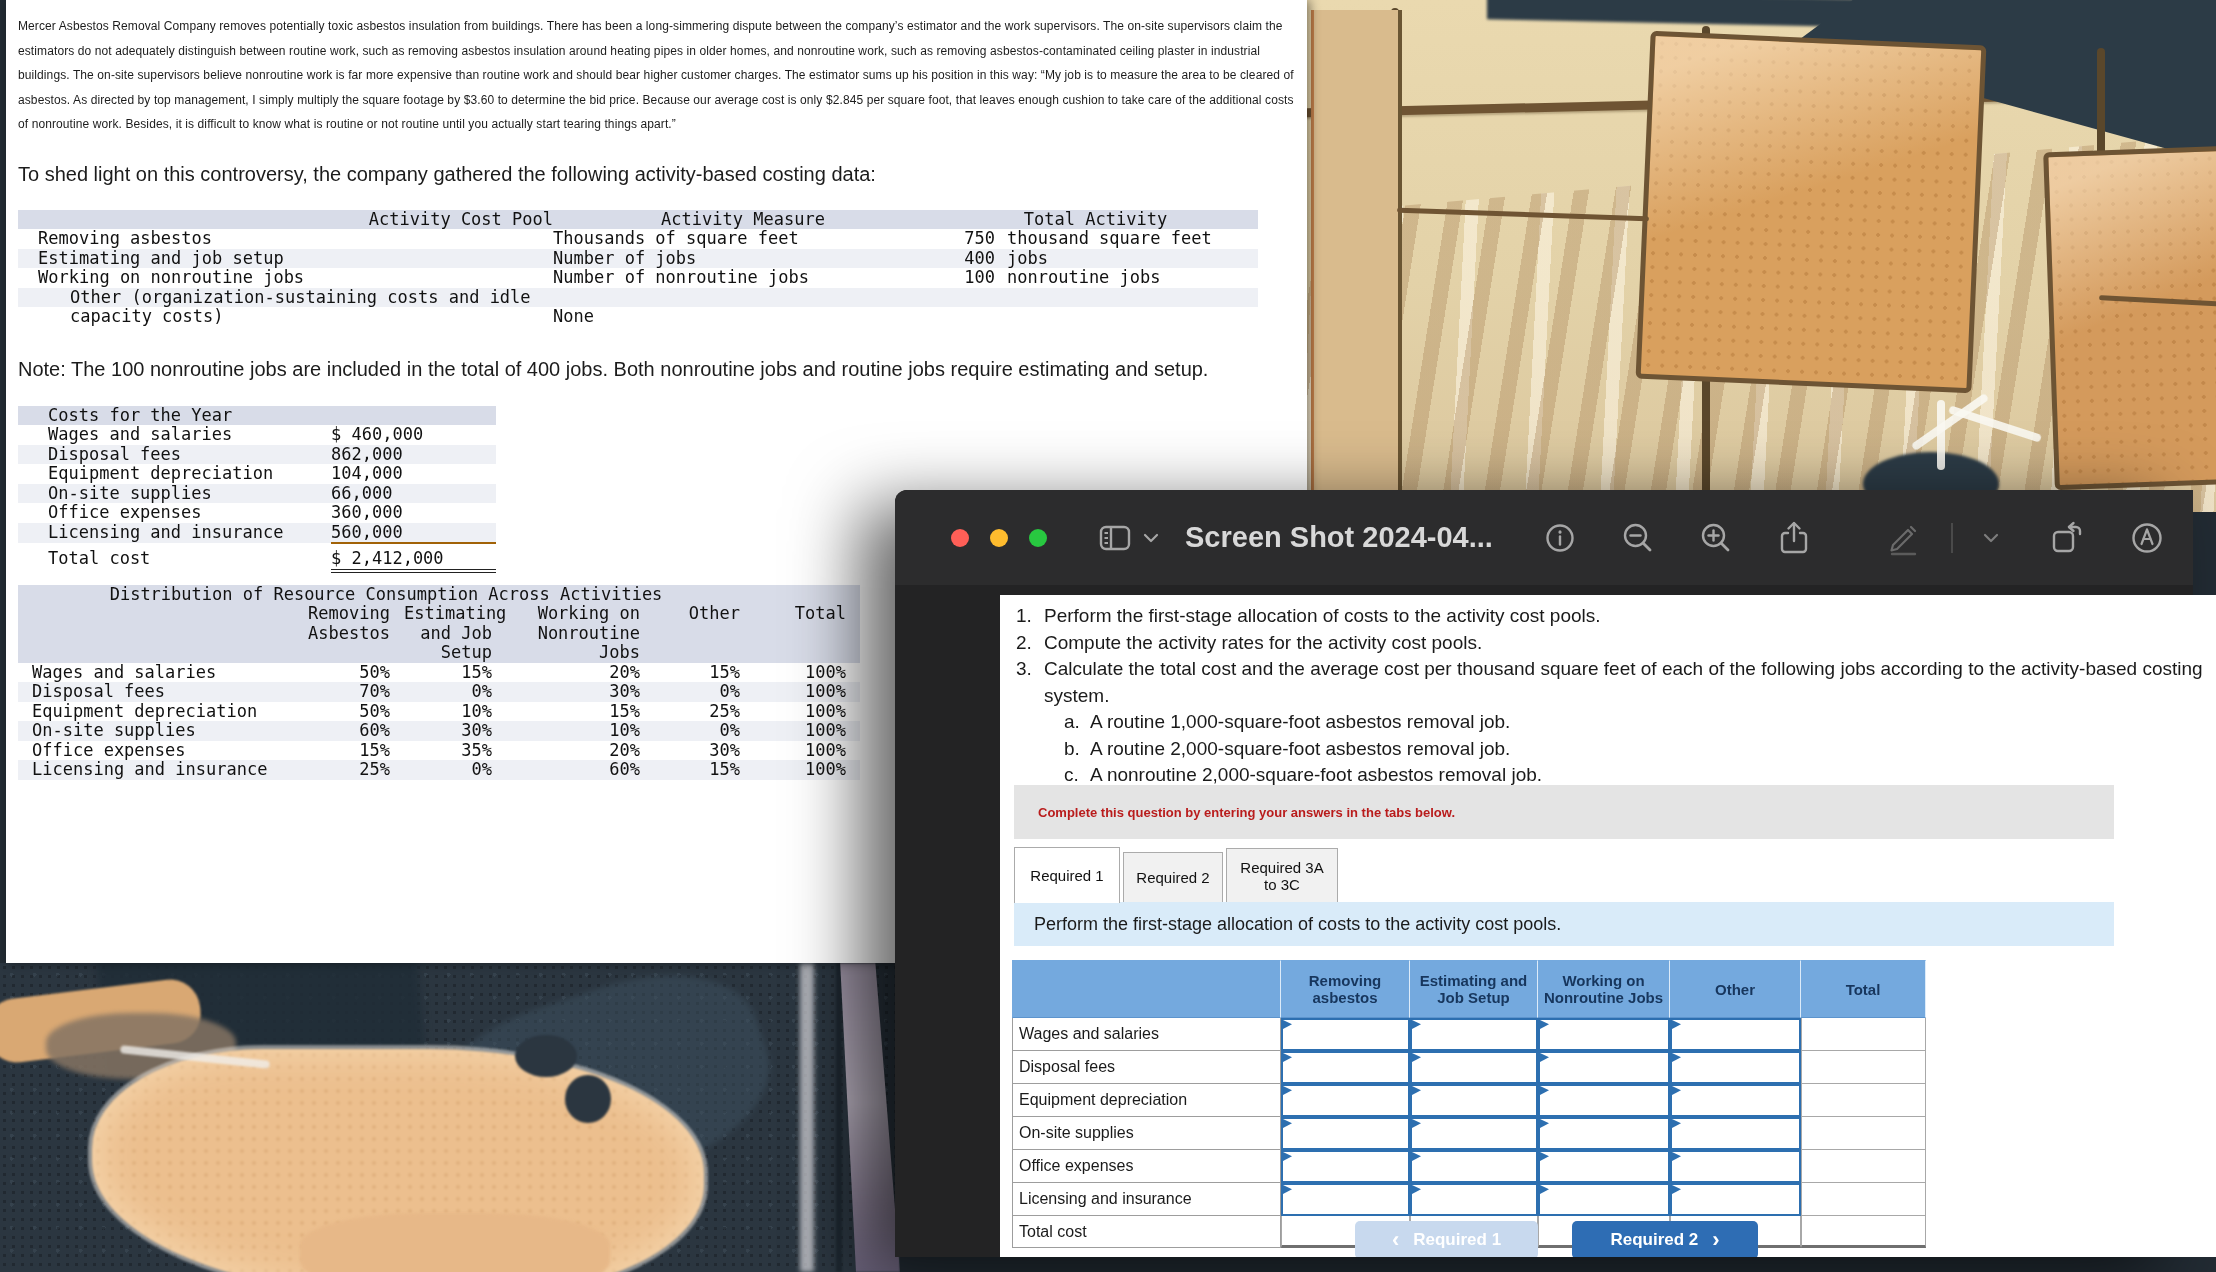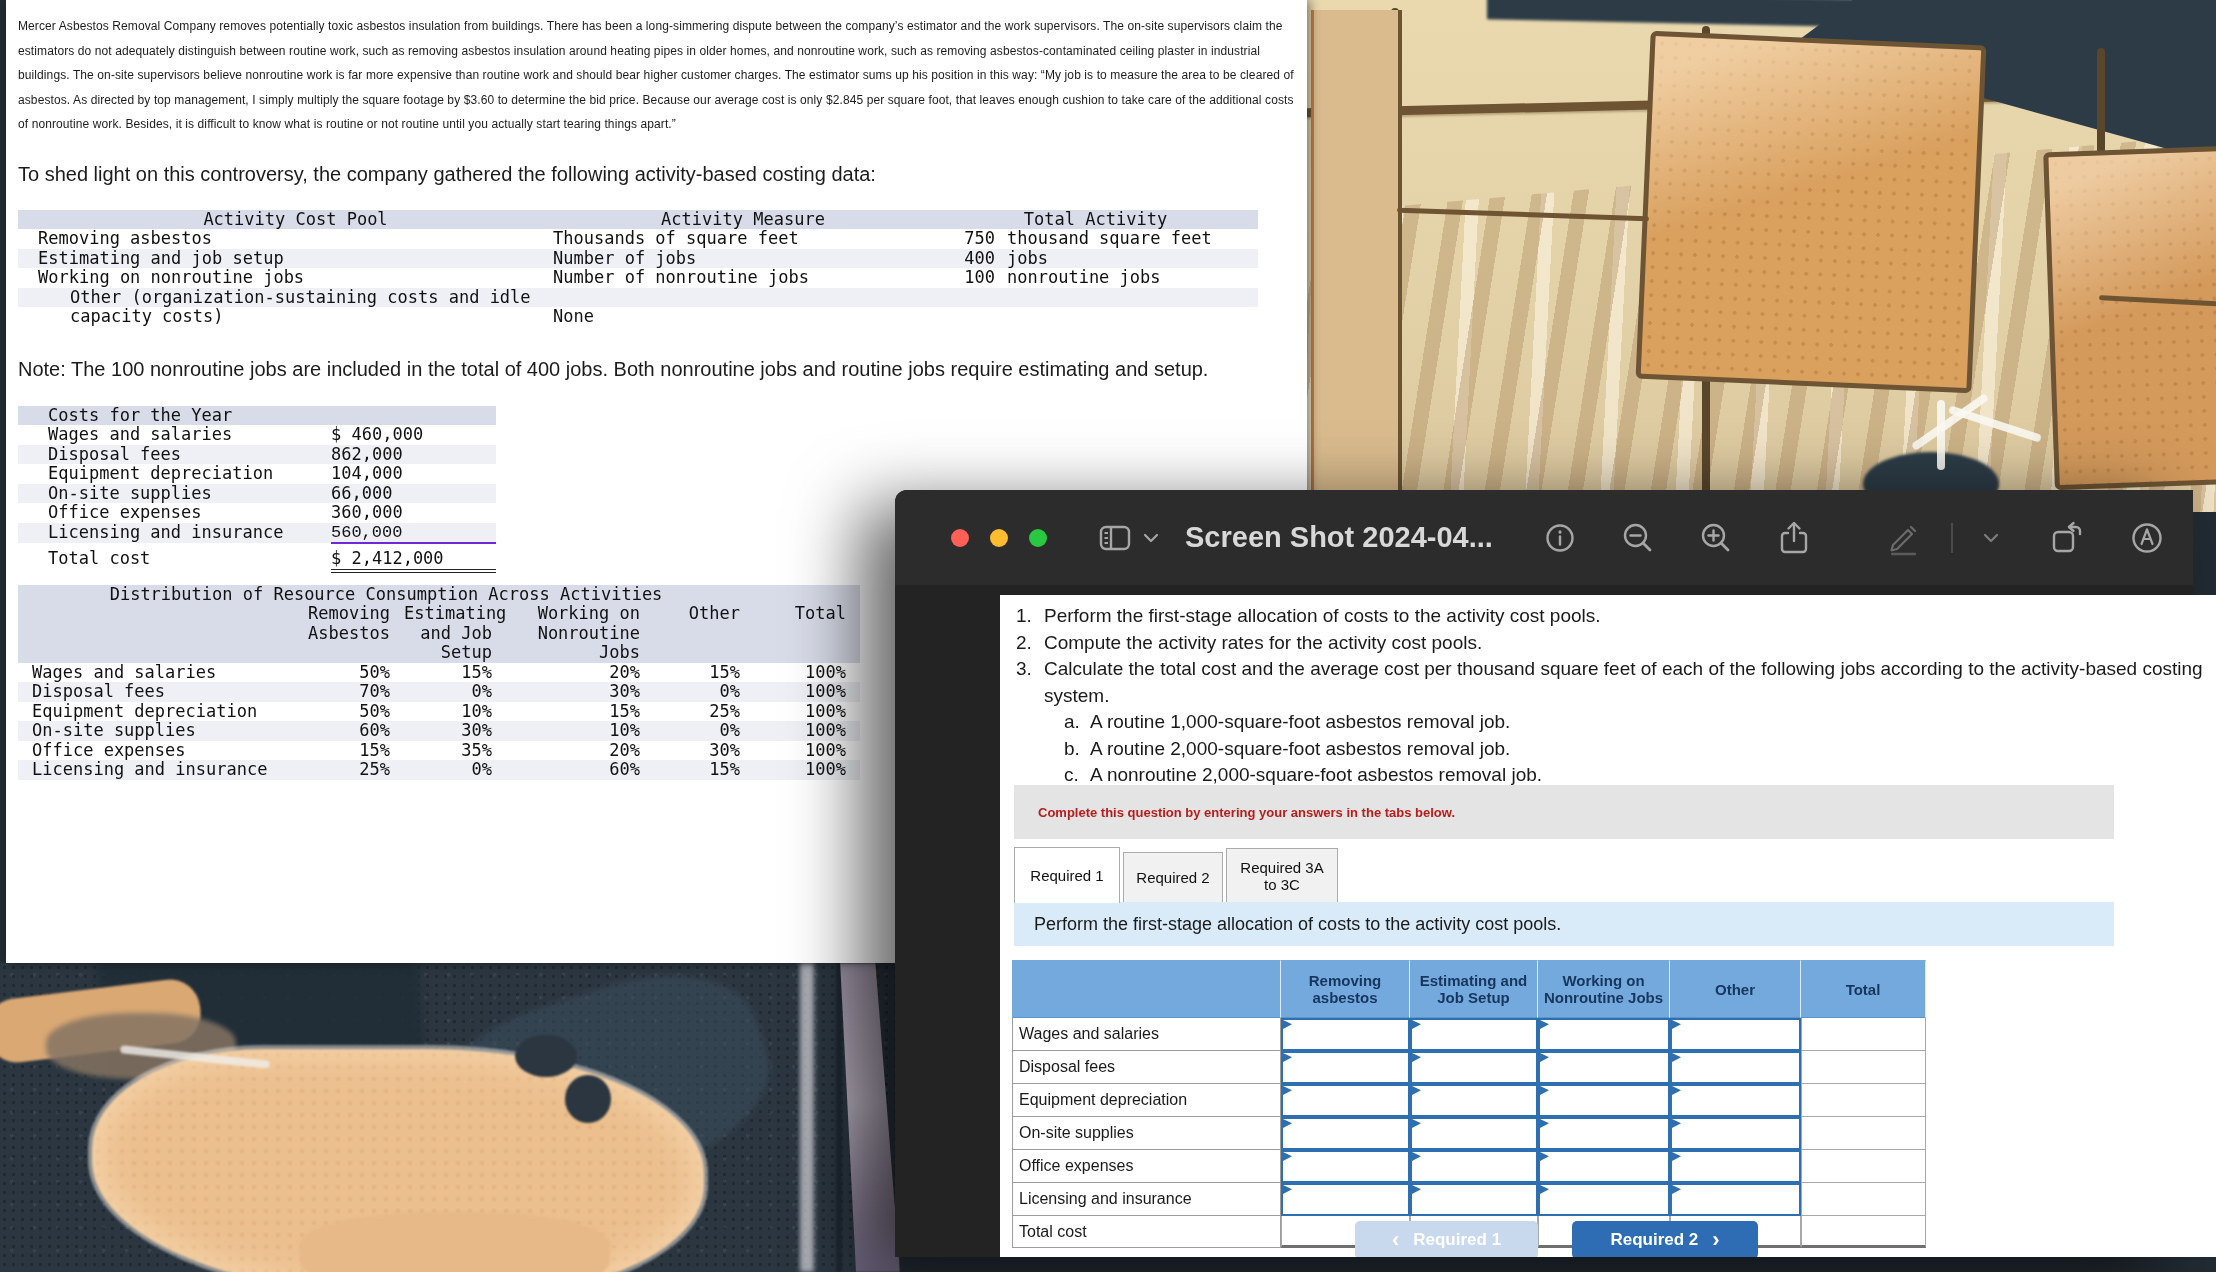--- a/index.html
+++ b/index.html
@@ -62,31 +62,31 @@
     box-shadow:3px 0 10px rgba(0,0,0,.45);color:#1c1c1c;overflow:hidden;}
   .doc-inner{padding:14px 0 0 12px;}
   .para{width:1288px;font-size:12px;line-height:24.6px;letter-spacing:.1px;}
   .intro{margin-top:26px;font-size:20px;}
   table.mono{border-collapse:collapse;table-layout:fixed;
     font-family:"DejaVu Sans Mono",monospace;font-size:17px;line-height:19.5px;color:#111;}
   table.mono td,table.mono th{padding:0;font-weight:normal;vertical-align:top;white-space:pre-line;}
   .band{background:#d8dce8;}
   .s{background:#eef0f5;}
   .act{margin-top:24px;width:1240px;}
-  .act th{text-align:center;}
+  .act th{text-align:right;}
   .act .c{text-align:center;}
   .act .pool{padding-left:20px;}
   .act .ind{padding-left:52px;}
   .act .qty{text-align:right;}
   .act .unit{padding-left:12px;}
   .note{margin-top:30px;width:1250px;font-size:20px;line-height:25px;}
   .costs{margin-top:24px;width:478px;}
   .costs .lbl{padding-left:30px;}
   .costs .val{text-align:left;padding-right:10px;}
-  .costs .uline{border-bottom:2px solid #6d28d9;font-family:Liberation Mono, monospace;}
+  .costs .uline{border-bottom:2px solid #a16207;}
   .costs .dline{border-bottom:4px double #222;}
   .costs .gap td{height:5px;}
   .dist{margin-top:12px;width:842px;}
   .dist .title{text-align:center;}
   .dist .hr{text-align:right;padding-right:14px;}
   .dist .lbl{padding-left:14px;text-align:left;}
   .dist .num{text-align:right;padding-right:14px;}
 
   
   .ql{position:absolute;left:895px;top:490px;width:1298px;height:767px;background:#232324;

